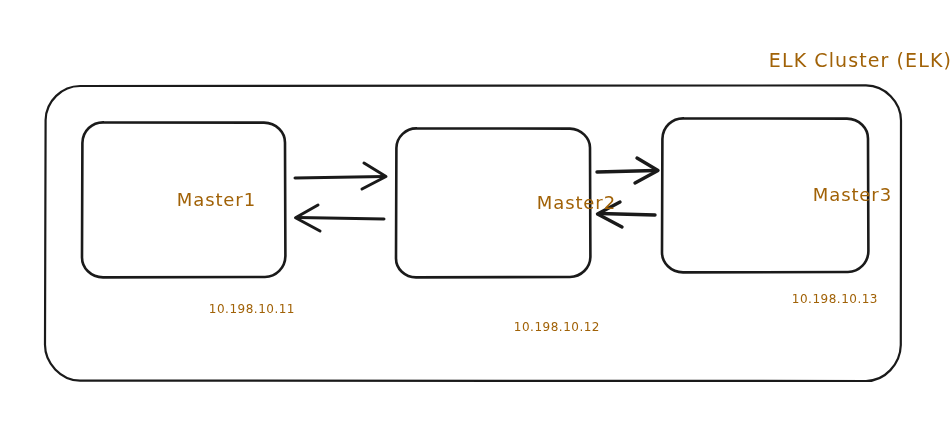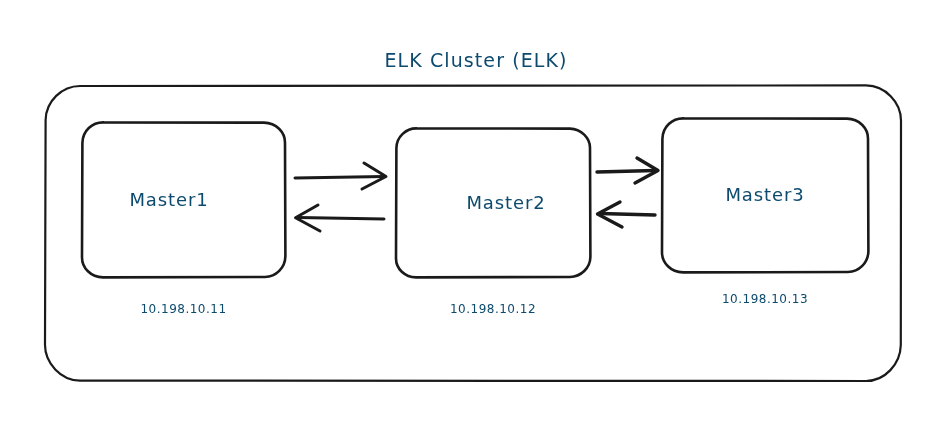--- a/index.html
+++ b/index.html
@@ -23,46 +23,46 @@
   #sketch-canvas {
     position: absolute;
     left: 0;
     top: 0;
     width: 952px;
     height: 424px;
   }
   .txt {
     position: absolute;
     white-space: nowrap;
-    color: #0c4a6e;
+    color: #a16207;
     font-family: "DejaVu Sans", sans-serif;
-    text-align: center;
+    text-align: right;
     letter-spacing: 0.4px;
   }
   #cluster-title {
     left: 0;
     top: 49px;
     width: 952px;
     font-size: 19px;
     letter-spacing: 1.1px;
   }
   .node-label {
     font-size: 18px;
     letter-spacing: 0.9px;
   }
   .ip-label {
     font-size: 12px;
     letter-spacing: 0.5px;
   }
   #label-master1 { left: 82px;  top: 189px; width: 174px; }
   #label-master2 { left: 396px; top: 192px; width: 220px; }
-  #label-master3 { left: 662px; top: 184px; width: 206px; }
+  #label-master3 { left: 662px; top: 184px; width: 206px; padding-left: 24px; }
 
   #ip-master1 { left: 72px;  top: 302px; width: 223px; }
-  #ip-master2 { left: 386px; top: 302px; width: 214px; }
+  #ip-master2 { left: 386px; top: 320px; width: 214px; }
   #ip-master3 { left: 652px; top: 292px; width: 226px; }
 </style>
 </head>
 <body>
 
 <div id="diagram-root">
 
   <svg id="sketch-canvas" viewBox="0 0 952 424" xmlns="http://www.w3.org/2000/svg">
 
     <g>

